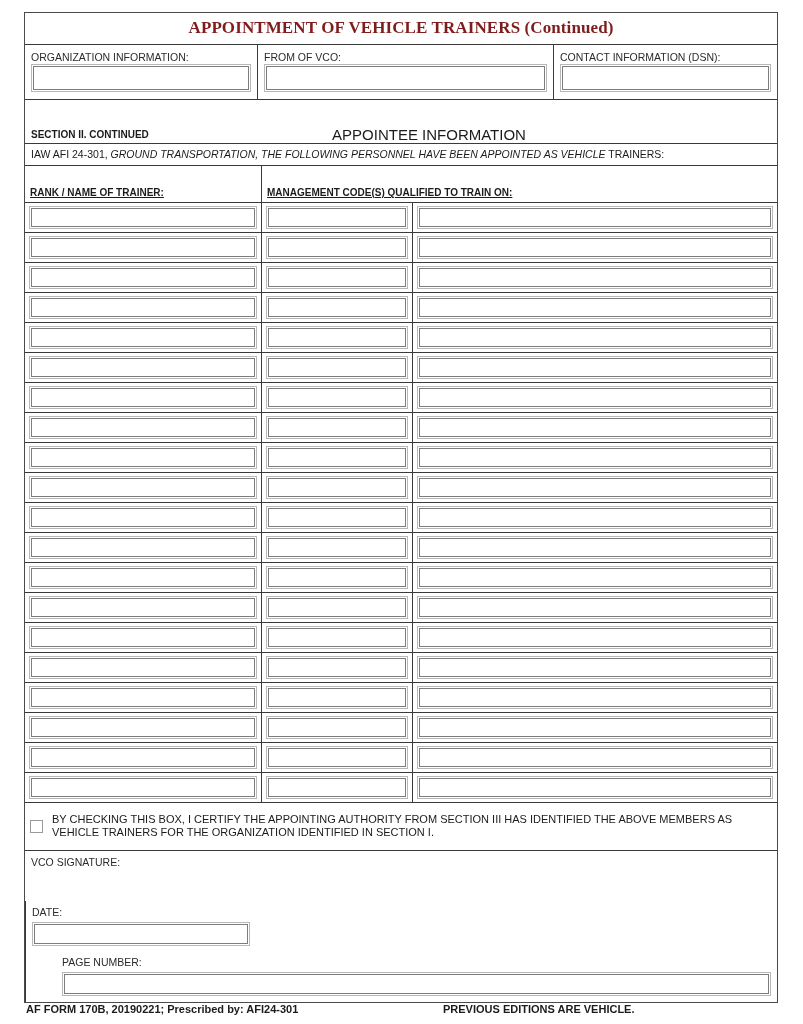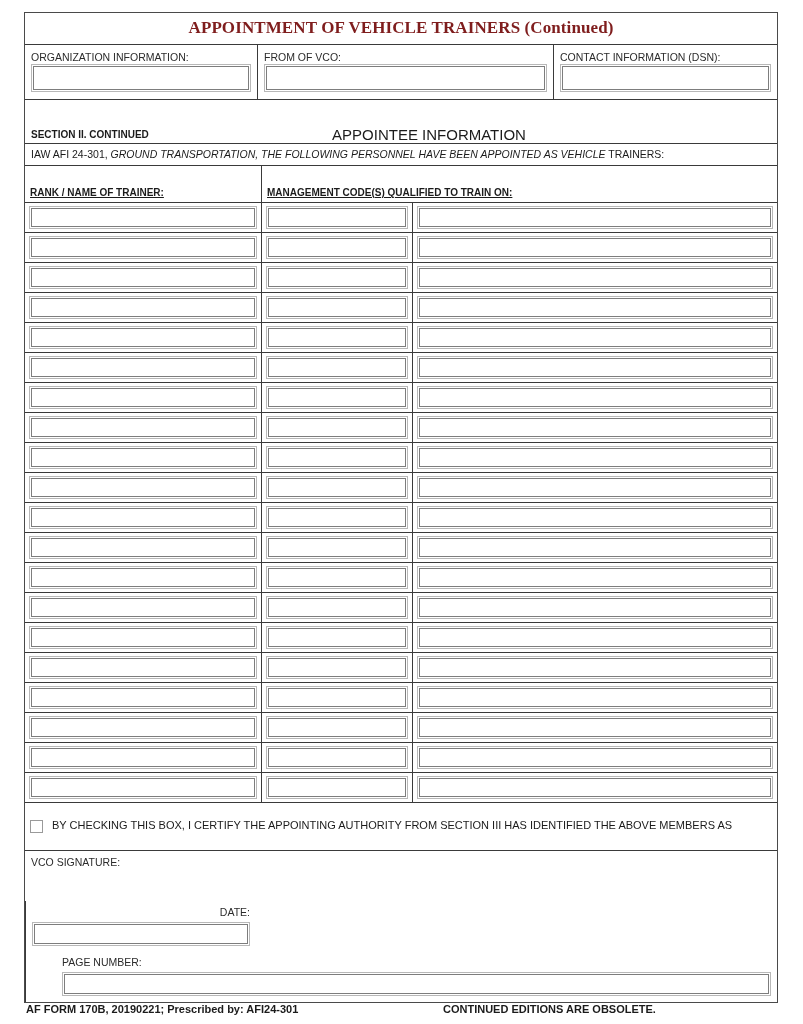--- a/index.html
+++ b/index.html
@@ -180,21 +180,21 @@
 
   
   .sig-row { display: flex; flex-direction: column; }
   .sig-cell {
     box-sizing: border-box;
     padding: 5px 6px 6px 6px;
     height: 50px;
   }
   .sig-cell + .sig-cell { border-left: 1px solid #3a3a3a; }
   .sig-cell.s1 { width: 390px; }
-  .sig-cell.s2 { width: 231px; text-align: right; }
+  .sig-cell.s2 { width: 231px; }
   .sig-cell.s3 { flex: 1; padding-left: 36px; }
   .sig-label {
     font-size: 10.5px;
     color: #2b2b2b;
     margin-bottom: 4px;
     white-space: nowrap;
   }
   .sig-cell .field { height: 24px; }
 
   
@@ -482,20 +482,21 @@
         <div class="td col-c">
           <div class="field"></div>
         </div>
       </div>
     </div>
 
   <div class="certify-row">
     <div class="cb"></div>
     <div class="certify-text">
       <span>BY CHECKING THIS BOX, I CERTIFY THE APPOINTING AUTHORITY FROM SECTION III HAS IDENTIFIED THE ABOVE  MEMBERS AS</span><br>
+      <span>VEHICLE TRAINERS FOR THE ORGANIZATION IDENTIFIED IN SECTION I.</span>
     </div>
   </div>
 
   <div class="sig-row">
     <div class="sig-cell s1">
       <div class="sig-label">VCO SIGNATURE:</div>
     </div>
     <div class="sig-cell s2">
       <div class="sig-label">DATE:</div>
       <div class="field"></div>
@@ -503,14 +504,14 @@
     <div class="sig-cell s3">
       <div class="sig-label">PAGE NUMBER:</div>
       <div class="field"></div>
     </div>
   </div>
 
 </div>
 
 <div class="footer">
   <span class="f-left">AF FORM 170B, 20190221; Prescribed by: AFI24-301</span>
-  <span class="f-center">CONTINUED EDITIONS ARE OBSOLETE.</span>
+  <span class="f-center">PREVIOUS EDITIONS ARE VEHICLE.</span>
 </div>
 
 </body></html>

